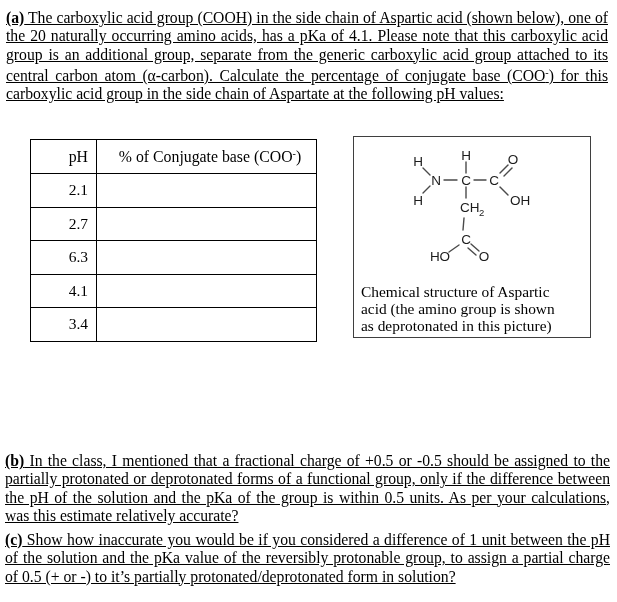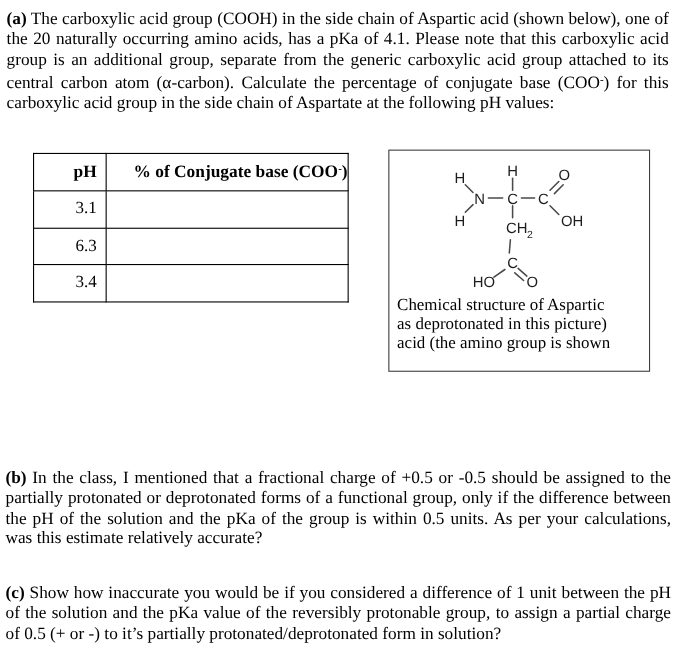--- a/index.html
+++ b/index.html
@@ -10,24 +10,25 @@
     font-family: "Liberation Serif", serif;
     position: relative;
     overflow: hidden;
   }
   .para {
     position: absolute;
     font-size: 15.7px;
     line-height: 18.3px;
     text-align: justify;
     margin: 0;
+    text-decoration: underline;
   }
   .para b { font-weight: bold; }
   #para-a { top: 9px;  left: 6px; width: 602px; }
-  #para-b { top: 426px; left: 5px; width: 605px; }
+  #para-b { top: 452px; left: 5px; width: 605px; }
   #para-c { top: 531px; left: 5px; width: 605px; }
   .sup {
     font-size: 10px;
     vertical-align: 5px;
     letter-spacing: 0;
   }
 
   
   #ph-table {
     position: absolute;
@@ -35,27 +36,27 @@
     width: 287px;
     border-collapse: collapse;
   }
   #ph-table th, #ph-table td {
     border: 1.5px solid #000000;
     padding: 0;
     vertical-align: middle;
   }
   #ph-table th {
     font-size: 15.8px;
-    font-weight: bold;
+    font-weight: normal;
     height: 33px;
   }
   #ph-table td { height: 32.5px; font-size: 15.5px; }
   .col-ph { width: 57px; }
   .ph-head, .ph-cell { text-align: right; padding-right: 8px !important; }
-  .val-head { text-align: right; padding-left: 7px !important; }
+  .val-head { text-align: center; padding-left: 7px !important; }
   .answer-cell { }
 
   
   #structure-box {
     position: absolute;
     top: 136px; left: 353px;
     width: 238px; height: 202px;
     border: 1.7px solid #3f3f3f;
     box-sizing: border-box;
   }
@@ -66,21 +67,21 @@
     fill: #1c1c1c;
   }
   #molecule-svg text.sub2 { font-size: 9.5px; }
   #molecule-svg line {
     stroke: #4a4a4a;
     stroke-width: 1.4;
     stroke-linecap: round;
   }
   #structure-caption {
     position: absolute;
-    top: 132px; left: 7px; right: 2px;
+    top: 146px; left: 7px; right: 2px;
   }
   #structure-caption .cap-line {
     font-size: 15.4px;
     line-height: 17px;
     white-space: nowrap;
   }
 </style>
 </head>
 <body>
 
@@ -88,25 +89,33 @@
 
 <table id="ph-table">
   <thead>
     <tr>
       <th class="col-ph ph-head">pH</th>
       <th class="val-head"><span>% of Conjugate base (COO</span><span class="sup">-</span><span>)</span></th>
     </tr>
   </thead>
   <tbody>
     <tr>
-      <td class="ph-cell">3.1</td>
+      <td class="ph-cell">2.1</td>
+      <td class="answer-cell"></td>
+    </tr>
+    <tr>
+      <td class="ph-cell">2.7</td>
       <td class="answer-cell"></td>
     </tr>
     <tr>
       <td class="ph-cell">6.3</td>
+      <td class="answer-cell"></td>
+    </tr>
+    <tr>
+      <td class="ph-cell">4.1</td>
       <td class="answer-cell"></td>
     </tr>
     <tr>
       <td class="ph-cell">3.4</td>
       <td class="answer-cell"></td>
     </tr>
   </tbody>
 </table>
 
 <div id="structure-box">
@@ -137,20 +146,20 @@
     <text x="159" y="27" text-anchor="middle">O</text>
     <text x="156" y="68" text-anchor="start">OH</text>
     <text x="106" y="75" text-anchor="start">CH</text>
     <text x="125" y="79" text-anchor="start" class="sub2">2</text>
     <text x="112" y="107" text-anchor="middle">C</text>
     <text x="86" y="124" text-anchor="middle">HO</text>
     <text x="130" y="124" text-anchor="middle">O</text>
   </svg>
   <div id="structure-caption">
     <div class="cap-line">Chemical structure of Aspartic</div>
+    <div class="cap-line">acid (the amino group is shown</div>
     <div class="cap-line">as deprotonated in this picture)</div>
-    <div class="cap-line">acid (the amino group is shown</div>
   </div>
 </div>
 
 <p class="para" id="para-b"><b>(b)</b><span> In the class, I mentioned that a fractional charge of +0.5 or -0.5 should be assigned to the partially protonated or deprotonated forms of a functional group, only if the difference between the pH of the solution and the pKa of the group is within 0.5 units. As per your calculations, was this estimate relatively accurate?</span></p>
 
 <p class="para" id="para-c"><b>(c)</b><span> Show how inaccurate you would be if you considered a difference of 1 unit between the pH of the solution and the pKa value of the reversibly protonable group, to assign a partial charge of 0.5 (+ or -) to it’s partially protonated/deprotonated form in solution?</span></p>
 
 </body></html>

